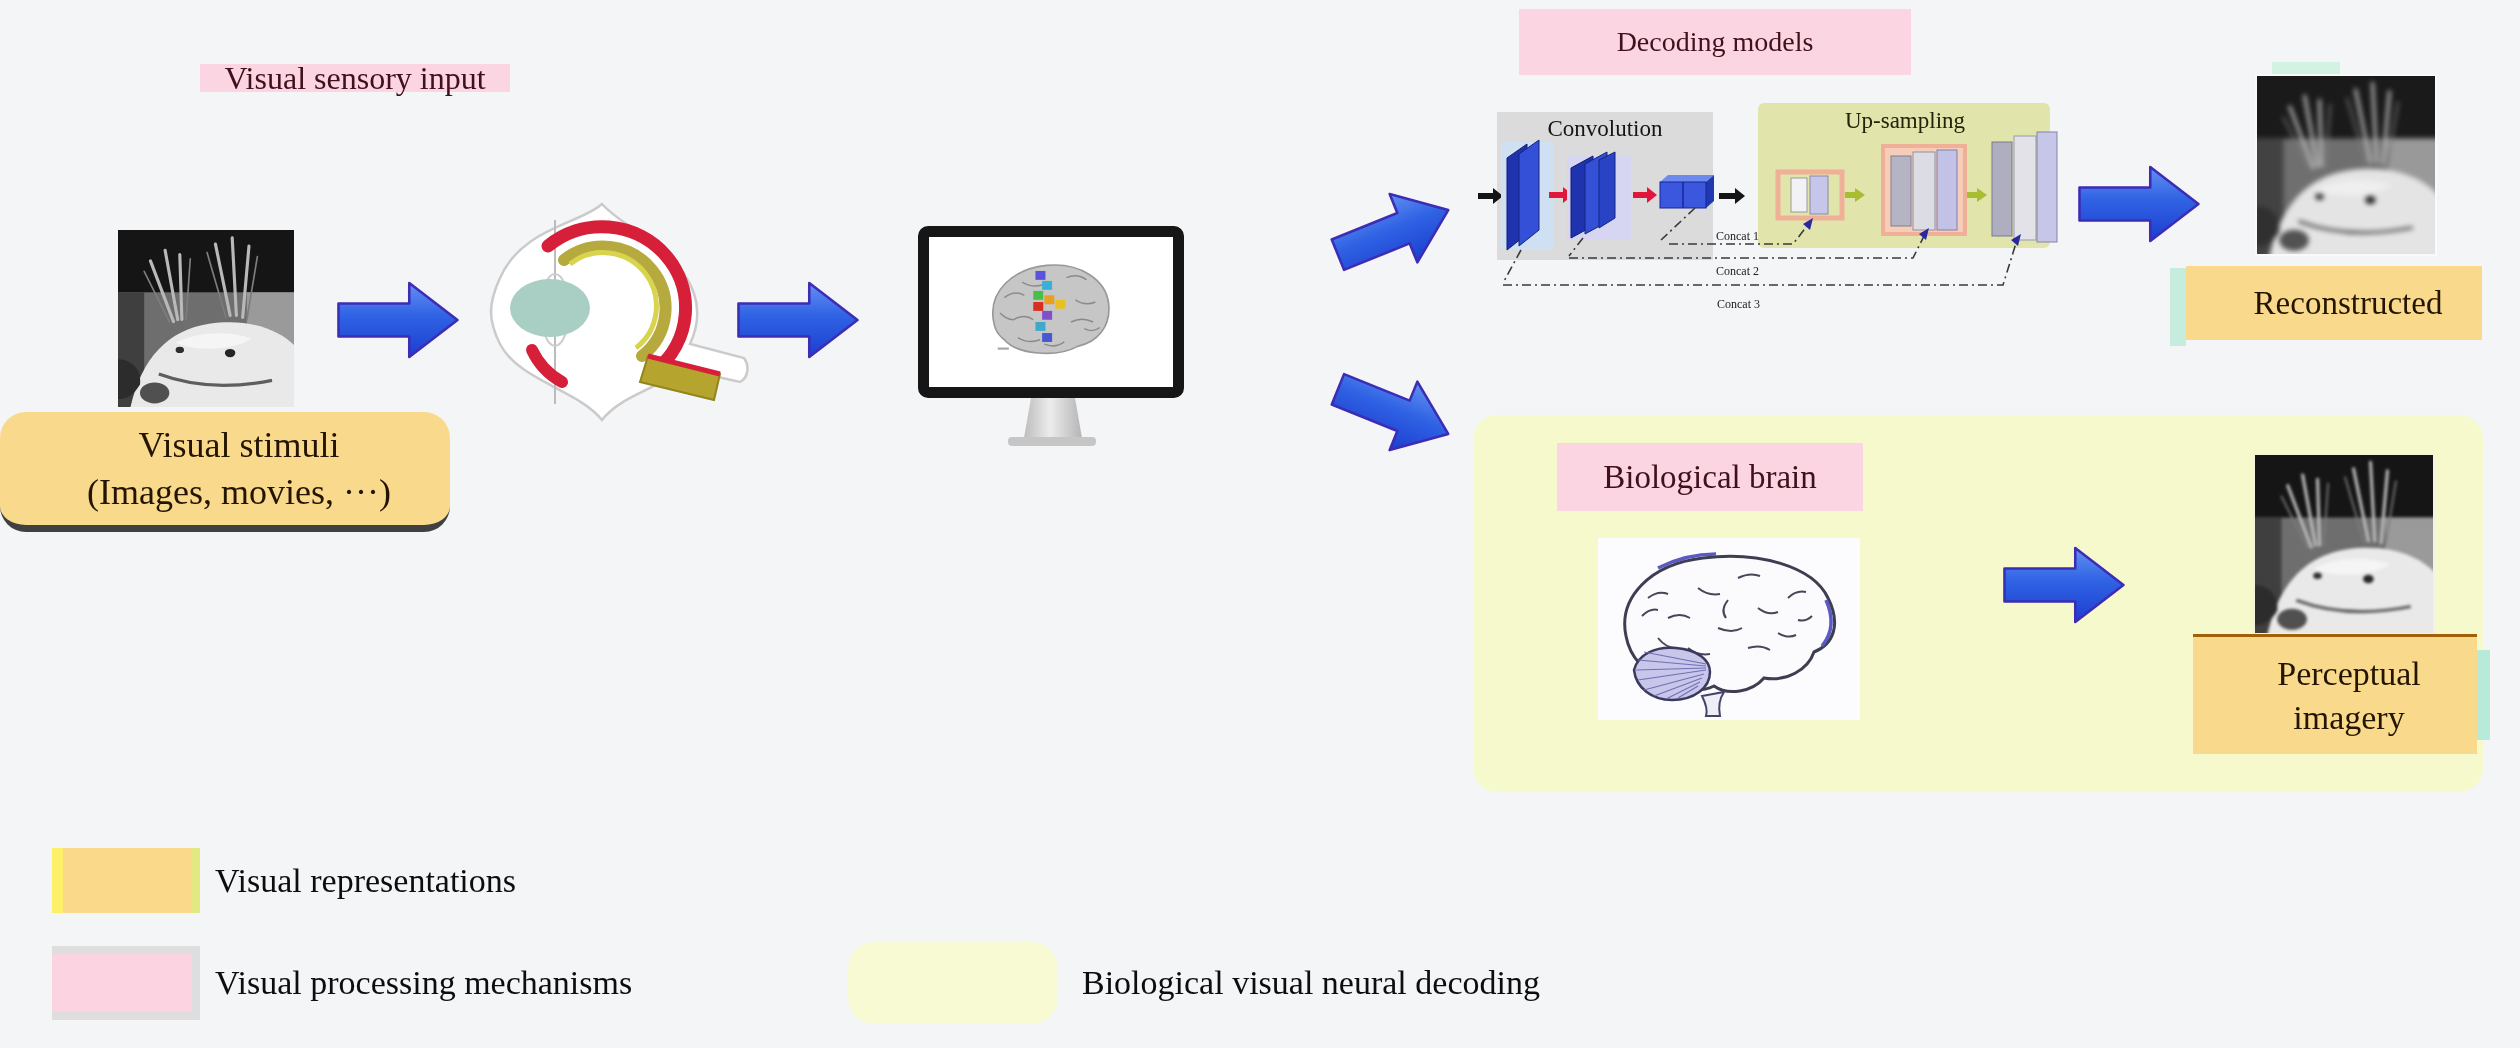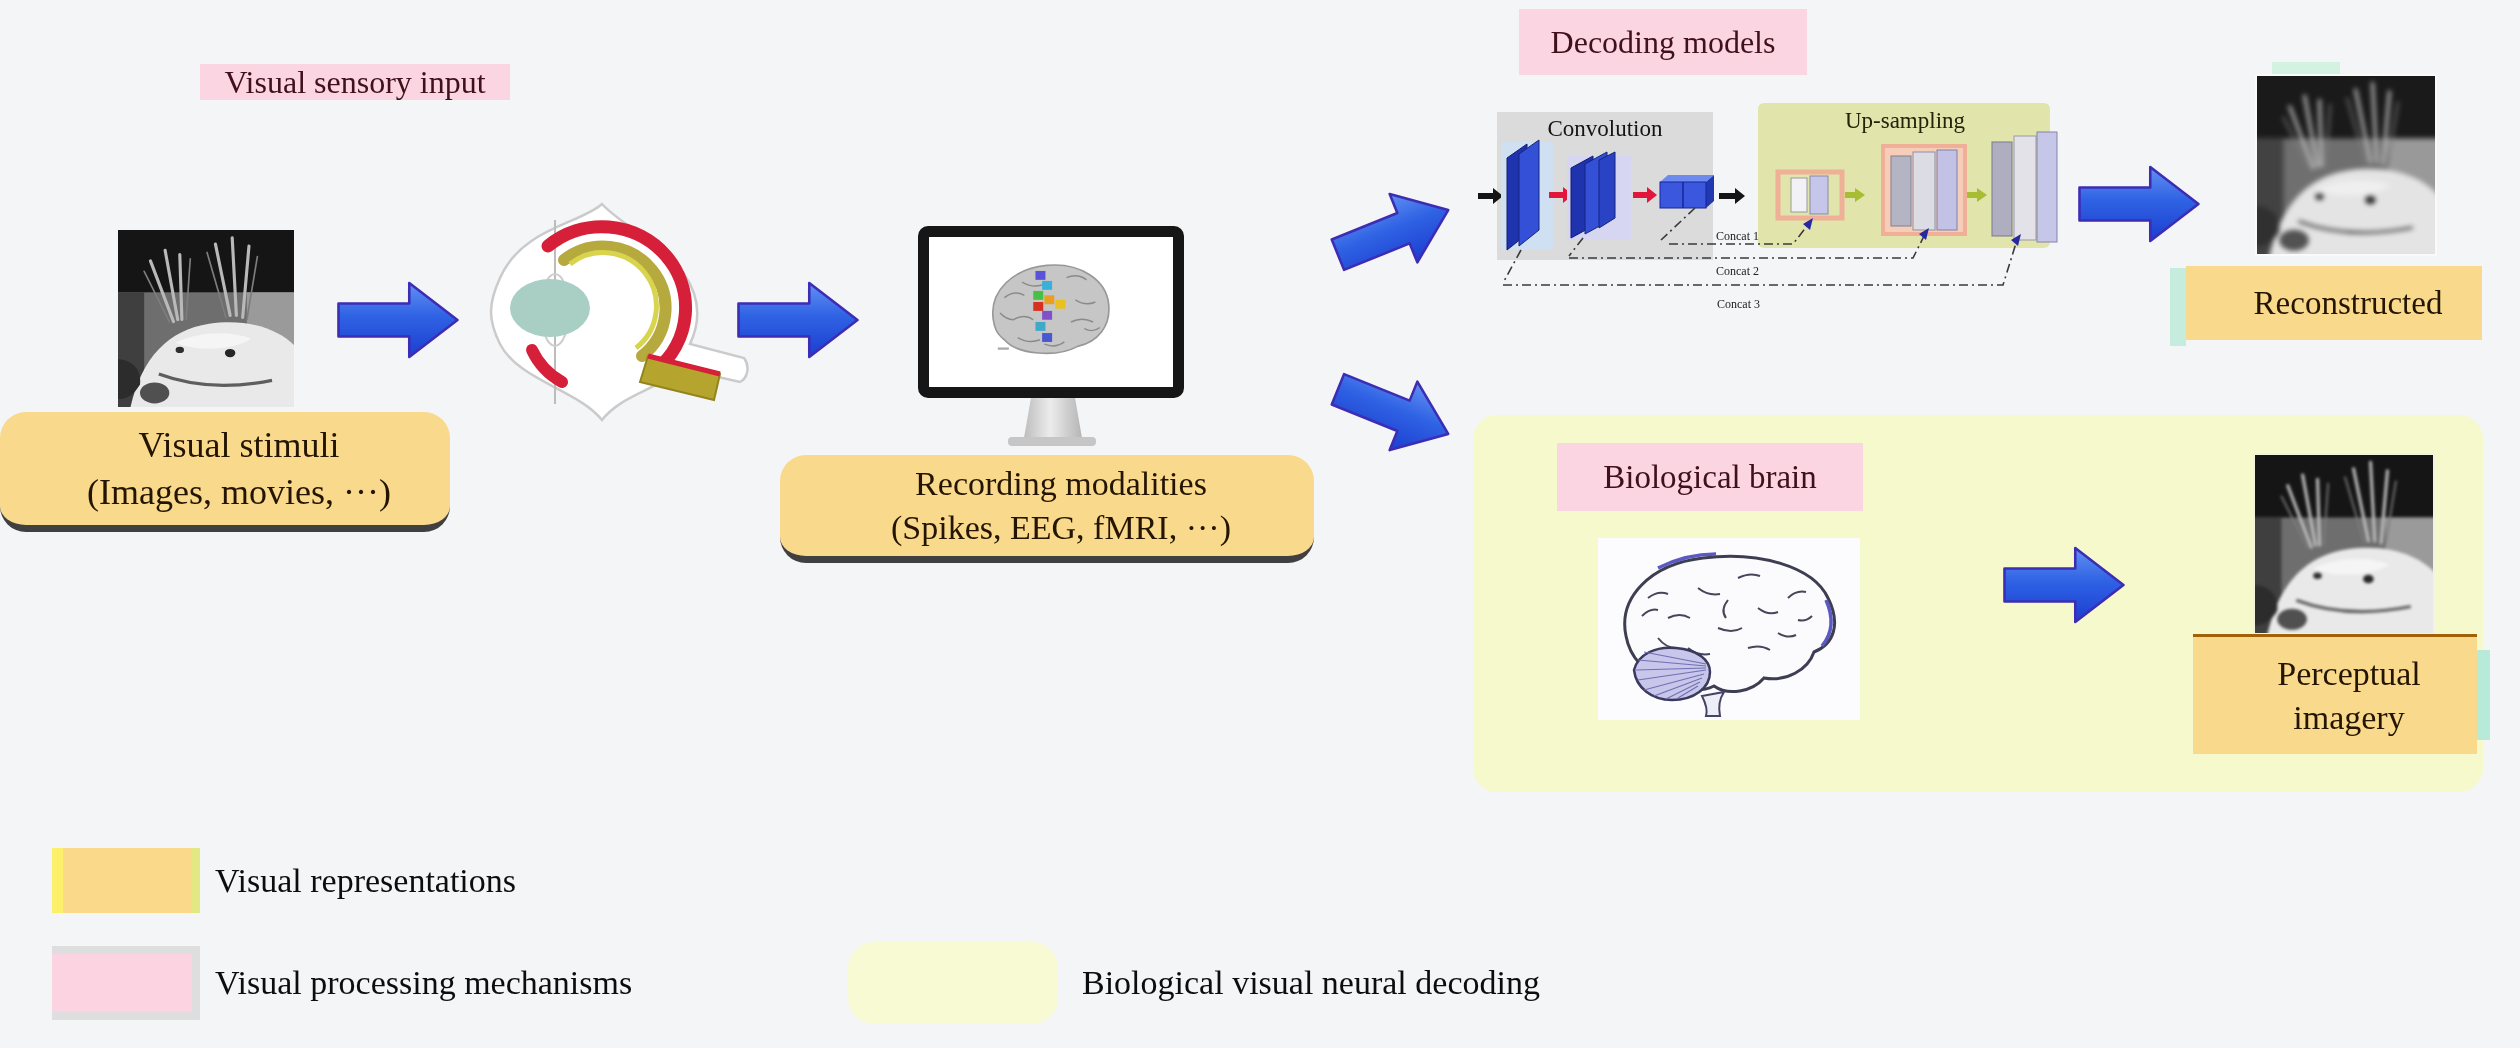--- a/index.html
+++ b/index.html
@@ -80,21 +80,21 @@
     <svg viewBox="0 0 178 178" aria-hidden="true">
         <use href="#axolotl"></use>
       </svg>
   </div>
 
   <div class="lbl orange underline-green" style="left:0;top:412px;width:450px;height:120px;font-size:36px">
     <span>Visual stimuli</span>
     <span>(Images, movies, ···)</span>
   </div>
 
-  <div class="lbl pink" style="left:200px;top:64px;width:310px;height:36px;font-size:32px">
+  <div class="lbl pink" style="left:200px;top:64px;width:310px;height:28px;font-size:32px">
     <span>Visual sensory input</span>
   </div>
 
   <svg class="arrow" style="left:336px;top:280px;width:126px;height:80px" viewBox="0 0 120 78">
       <use href="#blockArrow"></use>
     </svg>
 
   <svg class="abs" style="left:452px;top:198px" width="300" height="232" viewBox="0 0 300 232">
     <path d="M 150,6 C 128,26 70,30 48,80 C 36,106 36,122 48,146 C 66,182 126,192 150,222
              C 170,196 208,192 226,170 L 288,184 C 296,180 298,168 292,160 L 238,146
@@ -142,33 +142,29 @@
           <rect x="56" y="64" width="9" height="8" fill="#40a8c8"></rect>
           <rect x="62" y="74" width="9" height="8" fill="#4858d0"></rect>
         </g>
         <line x1="22" y1="88" x2="32" y2="88" stroke="#a8a8a8" stroke-width="2"></line>
       </svg>
     </div>
     <div class="monitor-neck"></div>
     <div class="monitor-base"></div>
   </div>
 
-  <div class="lbl orange underline-green" style="left:780px;top:455px;width:534px;height:108px;font-size:34px">
-    <span>Recording modalities</span>
-    <span>(Spikes, EEG, fMRI, ···)</span>
-  </div>
 
   <svg class="arrow" style="left:1326px;top:192px;width:136px;height:80px;transform:rotate(-22deg)" viewBox="0 0 120 78">
       <use href="#blockArrow"></use>
     </svg>
   <svg class="arrow" style="left:1326px;top:372px;width:136px;height:80px;transform:rotate(22deg)" viewBox="0 0 120 78">
       <use href="#blockArrow"></use>
     </svg>
 
-  <div class="lbl pink" style="left:1519px;top:9px;width:288px;height:66px;font-size:32px">
+  <div class="lbl pink" style="left:1519px;top:9px;width:392px;height:66px;font-size:28px">
     <span>Decoding models</span>
   </div>
 
   <svg class="abs" style="left:1473px;top:98px" width="640" height="235" viewBox="0 0 640 235">
 
     <rect x="24" y="14" width="216" height="148" fill="#dbdbdb"></rect>
     <text x="132" y="38" font-size="23" fill="#141414" text-anchor="middle">Convolution</text>
     <polygon points="5,95 20,95 20,90 30,98 20,106 20,101 5,101" fill="#141414"></polygon>
     <rect x="28" y="44" width="52" height="108" fill="#cfe0f2"></rect>
     <polygon points="34,60 54,46 54,136 34,152" fill="#1f33ae" stroke="#101c6e"></polygon>

